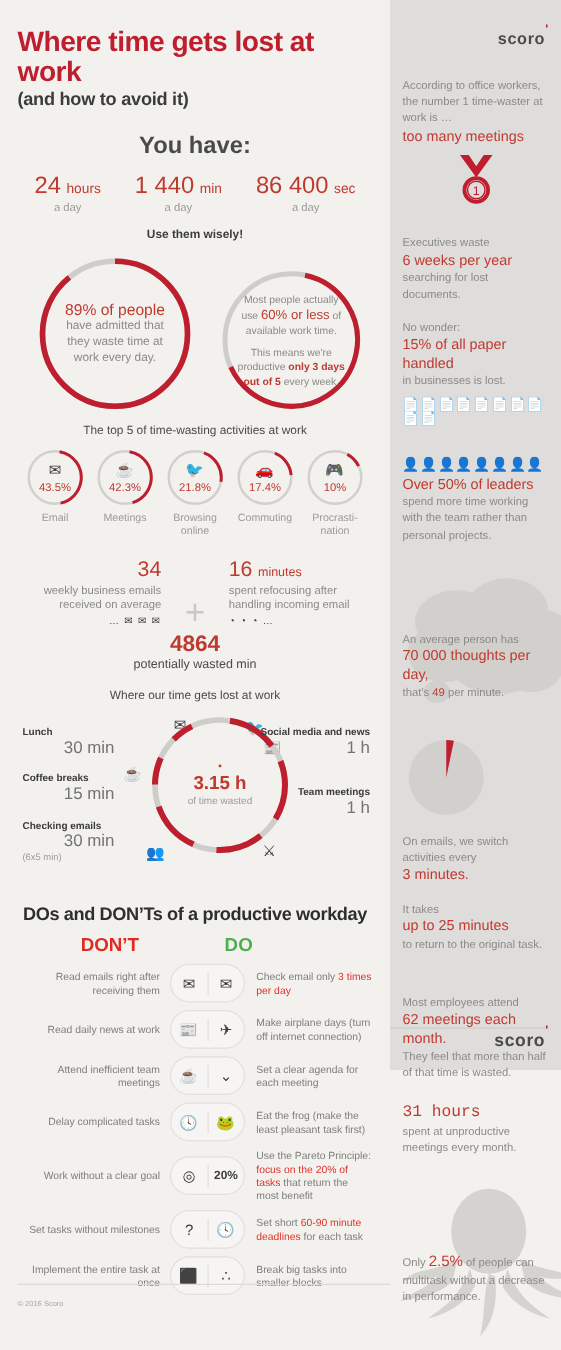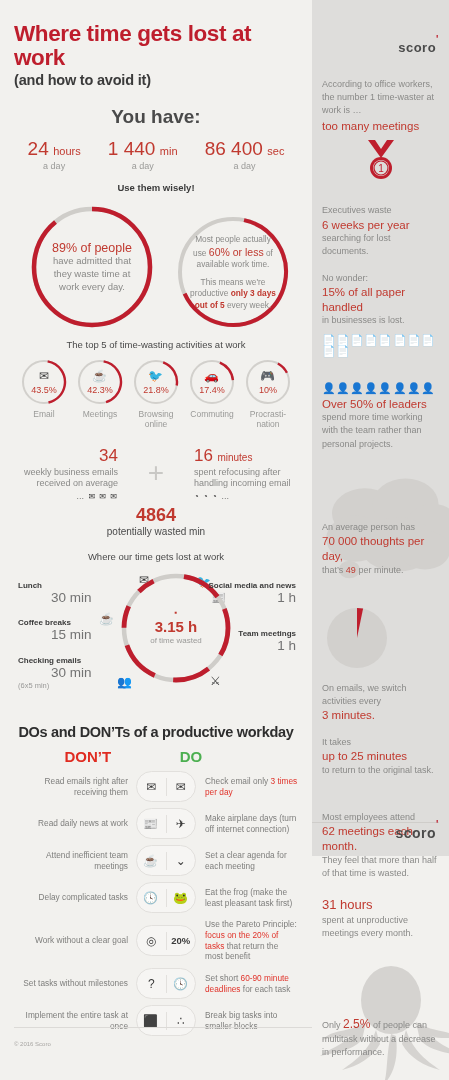--- a/index.html
+++ b/index.html
@@ -12,21 +12,21 @@
   .page { position: relative; width: 449px; height: 1080px; display: flex; }
 
   
   .main {
     width: 312px; height: 1061px; background: #f2f1ee;
     position: relative; padding: 0 14px;
   }
   
   .sidebar {
     width: 137px; height: 856px; background: #dedddb;
-    position: relative; padding: 16px 10px;
+    position: relative; padding: 0 10px;
   }
 
   
   .brand-top { text-align: right; padding-top: 22px; }
   .scoro-logo {
     font-size: 13px; font-weight: bold; color: #4a4a4a;
     letter-spacing: 0.5px; display: inline-block; position: relative;
   }
   .scoro-logo sup { color: #be1e2d; font-size: 10px; position: relative; top: -4px; }
 
@@ -73,21 +73,21 @@
   .t5 { width: 57px; text-align: center; }
   .t5-ring { position: relative; width: 46px; height: 46px; margin: 0 auto; }
   .t5-ring svg { position: absolute; top: 0; left: 0; }
   .t5-in { position: absolute; top: 0; left: 0; width: 100%; height: 100%;
     display: flex; flex-direction: column; align-items: center; justify-content: center; }
   .t5-ico { font-size: 12px; color: #3b3b3b; line-height: 1; height: 13px; }
   .t5-pct { color: #c0392f; font-size: 9px; margin-top: 2px; }
   .t5-lbl { color: #9a9a98; font-size: 8.5px; margin-top: 4px; line-height: 1.2; }
 
   
-  .eq { display: flex; align-items: center; margin-top: 16px; padding: 0 6px; gap: 11px; }
+  .eq { display: flex; align-items: flex-end; margin-top: 16px; padding: 0 6px; }
   .eq-col { flex: 1; }
   .eq-l { text-align: right; padding-right: 10px; }
   .eq-r { text-align: left; padding-left: 10px; }
   .eq-num { color: #c0392f; font-size: 17px; }
   .eq-u { color: #c0392f; font-size: 10px; }
   .eq-t { color: #8a8a88; font-size: 9px; line-height: 1.3; margin-top: 1px; }
   .eq-ico { color: #3b3b3b; font-size: 8px; margin-top: 2px; letter-spacing: 1px; }
   .eq-plus { color: #c9c8c5; font-size: 28px; line-height: 0.8; width: 34px; text-align: center; }
   .eq-total { text-align: center; margin-top: 4px; }
   .eq-total .n { color: #c0392f; font-size: 18px; font-weight: bold; }
@@ -536,21 +536,21 @@
       <div>to return to the original task.</div>
     </div>
 
     <div class="sb-block" style="margin-top:34px;">
       <div>Most employees attend</div>
       <div class="red">62 meetings each month.</div>
       <div>They feel that more than half of that time is wasted.</div>
     </div>
 
     <div class="sb-block" style="margin-top:17px;">
-      <div class="sb-lg" style="font-size:13px;">31 hours</div>
+      <div class="sb-lg" style="font-size:13px;font-family:Liberation Mono, monospace;">31 hours</div>
       <div>spent at unproductive meetings every month.</div>
     </div>
 
     <div style="position:relative; margin-top:30px; height:120px;">
       <svg class="octo" style="top:-14px;" width="150" height="140" viewBox="0 0 150 140">
         <g fill="#d5d3d0">
           <ellipse cx="75" cy="44" rx="30" ry="34"></ellipse>
           <path d="M50 66 C30 78 18 72 6 84 C18 80 26 84 34 80 C26 90 14 92 4 100 C20 96 34 96 46 84 Z"></path>
           <path d="M100 66 C120 78 132 72 144 84 C132 80 124 84 116 80 C124 90 136 92 146 100 C130 96 116 96 104 84 Z"></path>
           <path d="M60 74 C52 96 40 104 26 114 C42 110 56 102 64 88 Z"></path>

